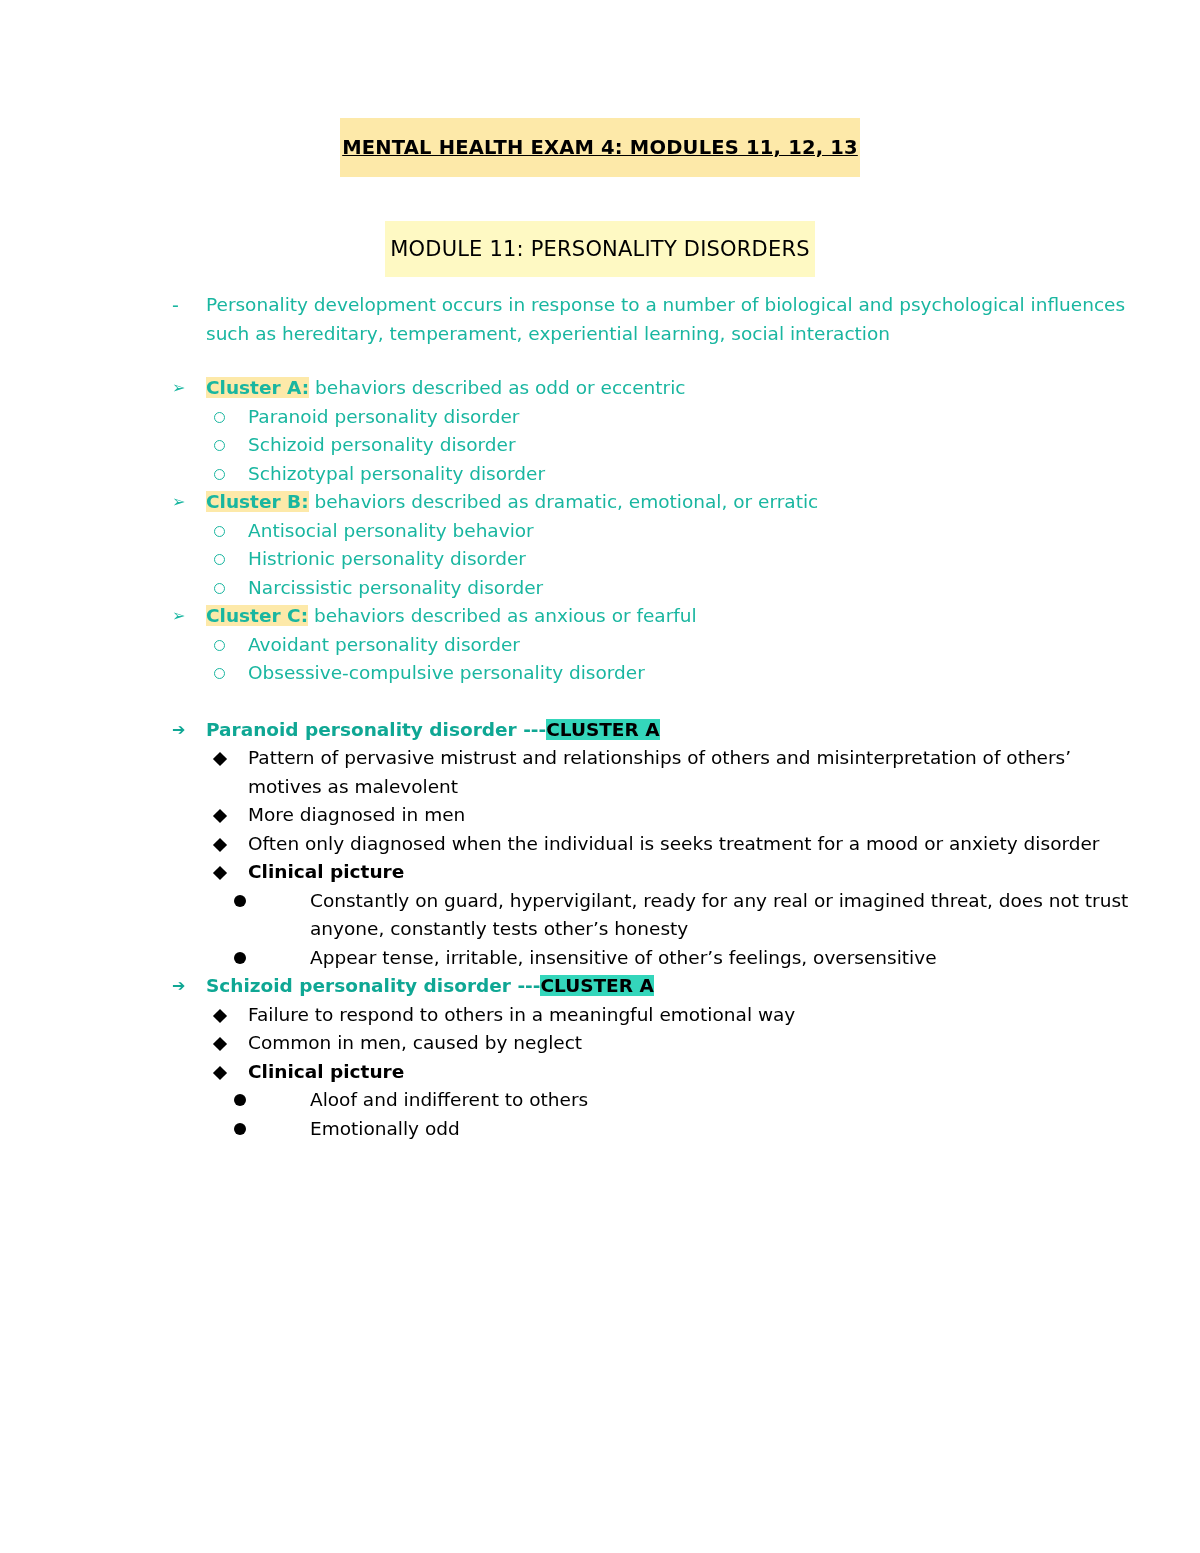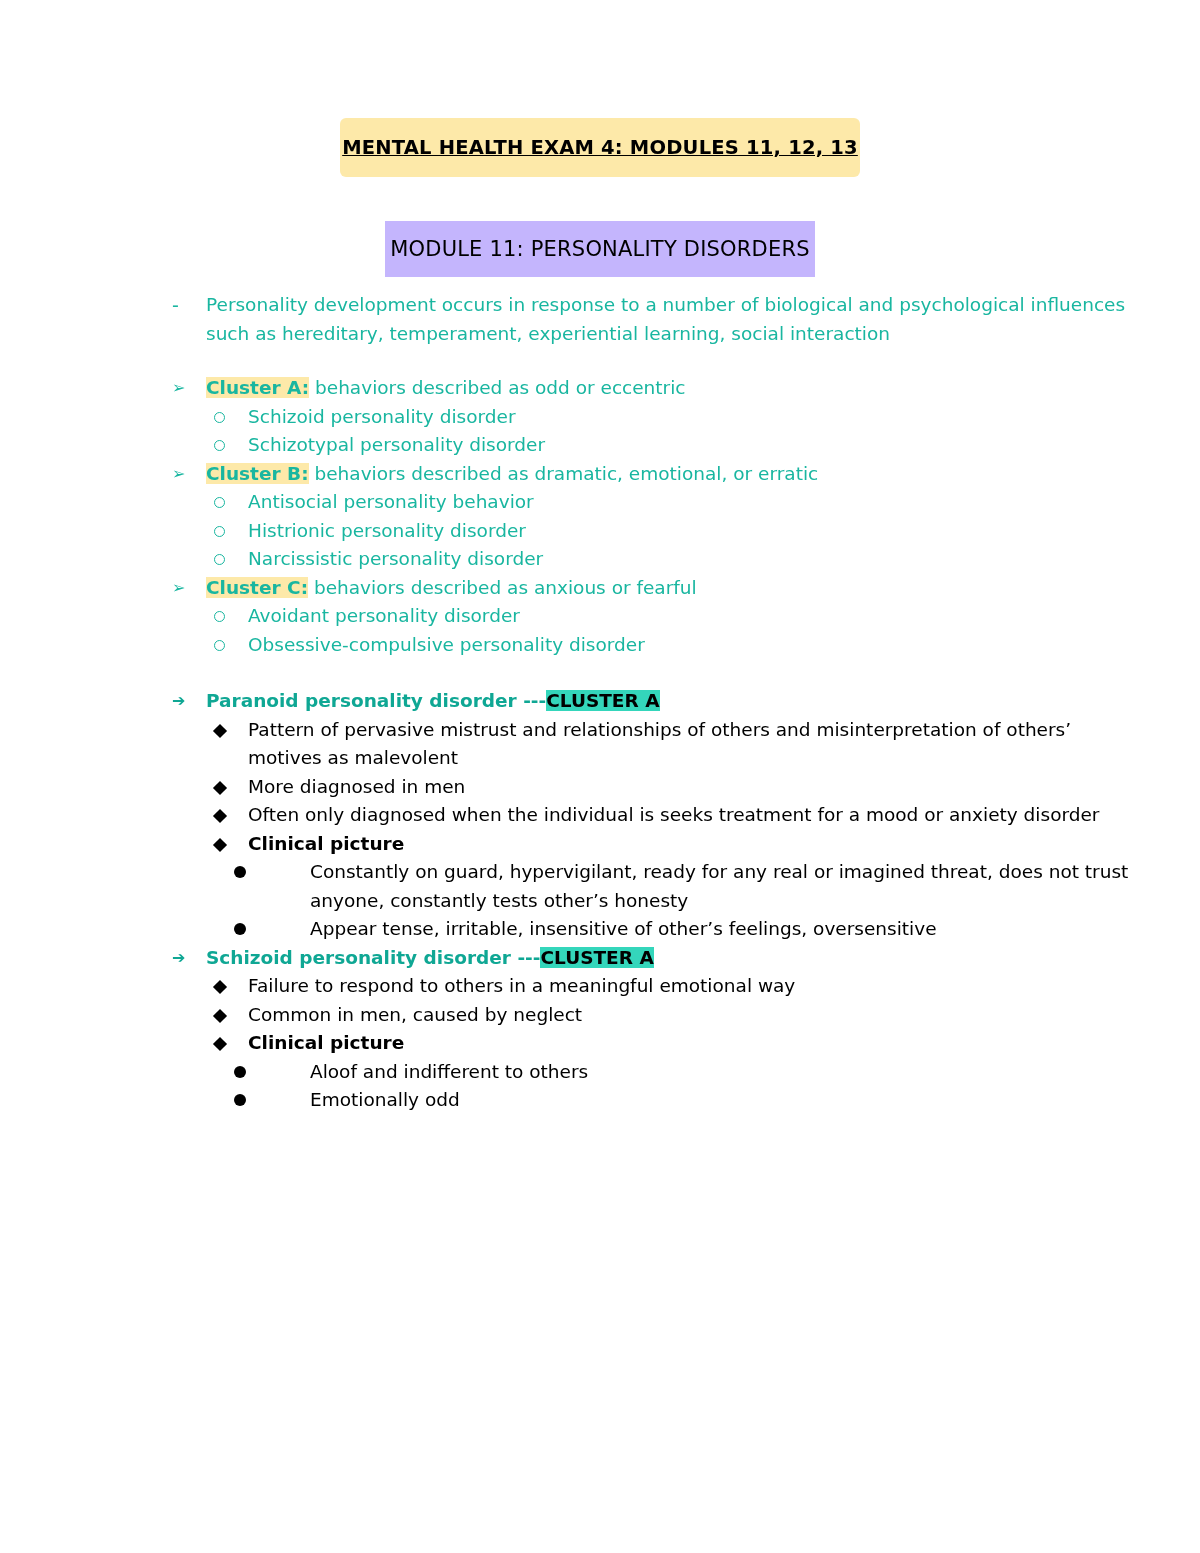--- a/index.html
+++ b/index.html
@@ -25,30 +25,29 @@
     text-align: center;
     margin-top: 136px;
     font-size: 19.5px;
     font-weight: 700;
     letter-spacing: 0.2px;
   }
   .doc-title .hl {
     background: #fde9a9;
     text-decoration: underline;
     padding: 18px 2px;
-    border-radius: 6px;
   }
   .module-title {
     text-align: center;
     margin-top: 78px;
     font-size: 21px;
     letter-spacing: 0.2px;
   }
   .module-title .hl {
-    background: #c4b5fd;
+    background: #fef9c3;
     padding: 16px 5px;
   }
   .content {
     margin-top: 30px;
     padding-left: 172px;
     padding-right: 70px;
   }
   .teal { color: #19b6a0; }
   .tealdark { color: #0fa794; }
   .black { color: #000000; }
@@ -147,20 +146,24 @@
       <li class="row l1">
         <span class="bullet teal arrow-b">➢</span>
         <span class="txt">
           <span class="hl-yellow teal bold">Cluster A:</span>
           <span class="teal">behaviors described as odd or eccentric</span>
         </span>
       </li>
       <ul class="sub-list">
         <li class="row l2" style="margin-left:42px">
           <span class="bullet"><span class="circle-b"></span></span>
+          <span class="txt teal">Paranoid personality disorder</span>
+        </li>
+        <li class="row l2" style="margin-left:42px">
+          <span class="bullet"><span class="circle-b"></span></span>
           <span class="txt teal">Schizoid personality disorder</span>
         </li>
         <li class="row l2" style="margin-left:42px">
           <span class="bullet"><span class="circle-b"></span></span>
           <span class="txt teal">Schizotypal personality disorder</span>
         </li>
       </ul>
 
       <li class="row l1">
         <span class="bullet teal arrow-b">➢</span>

